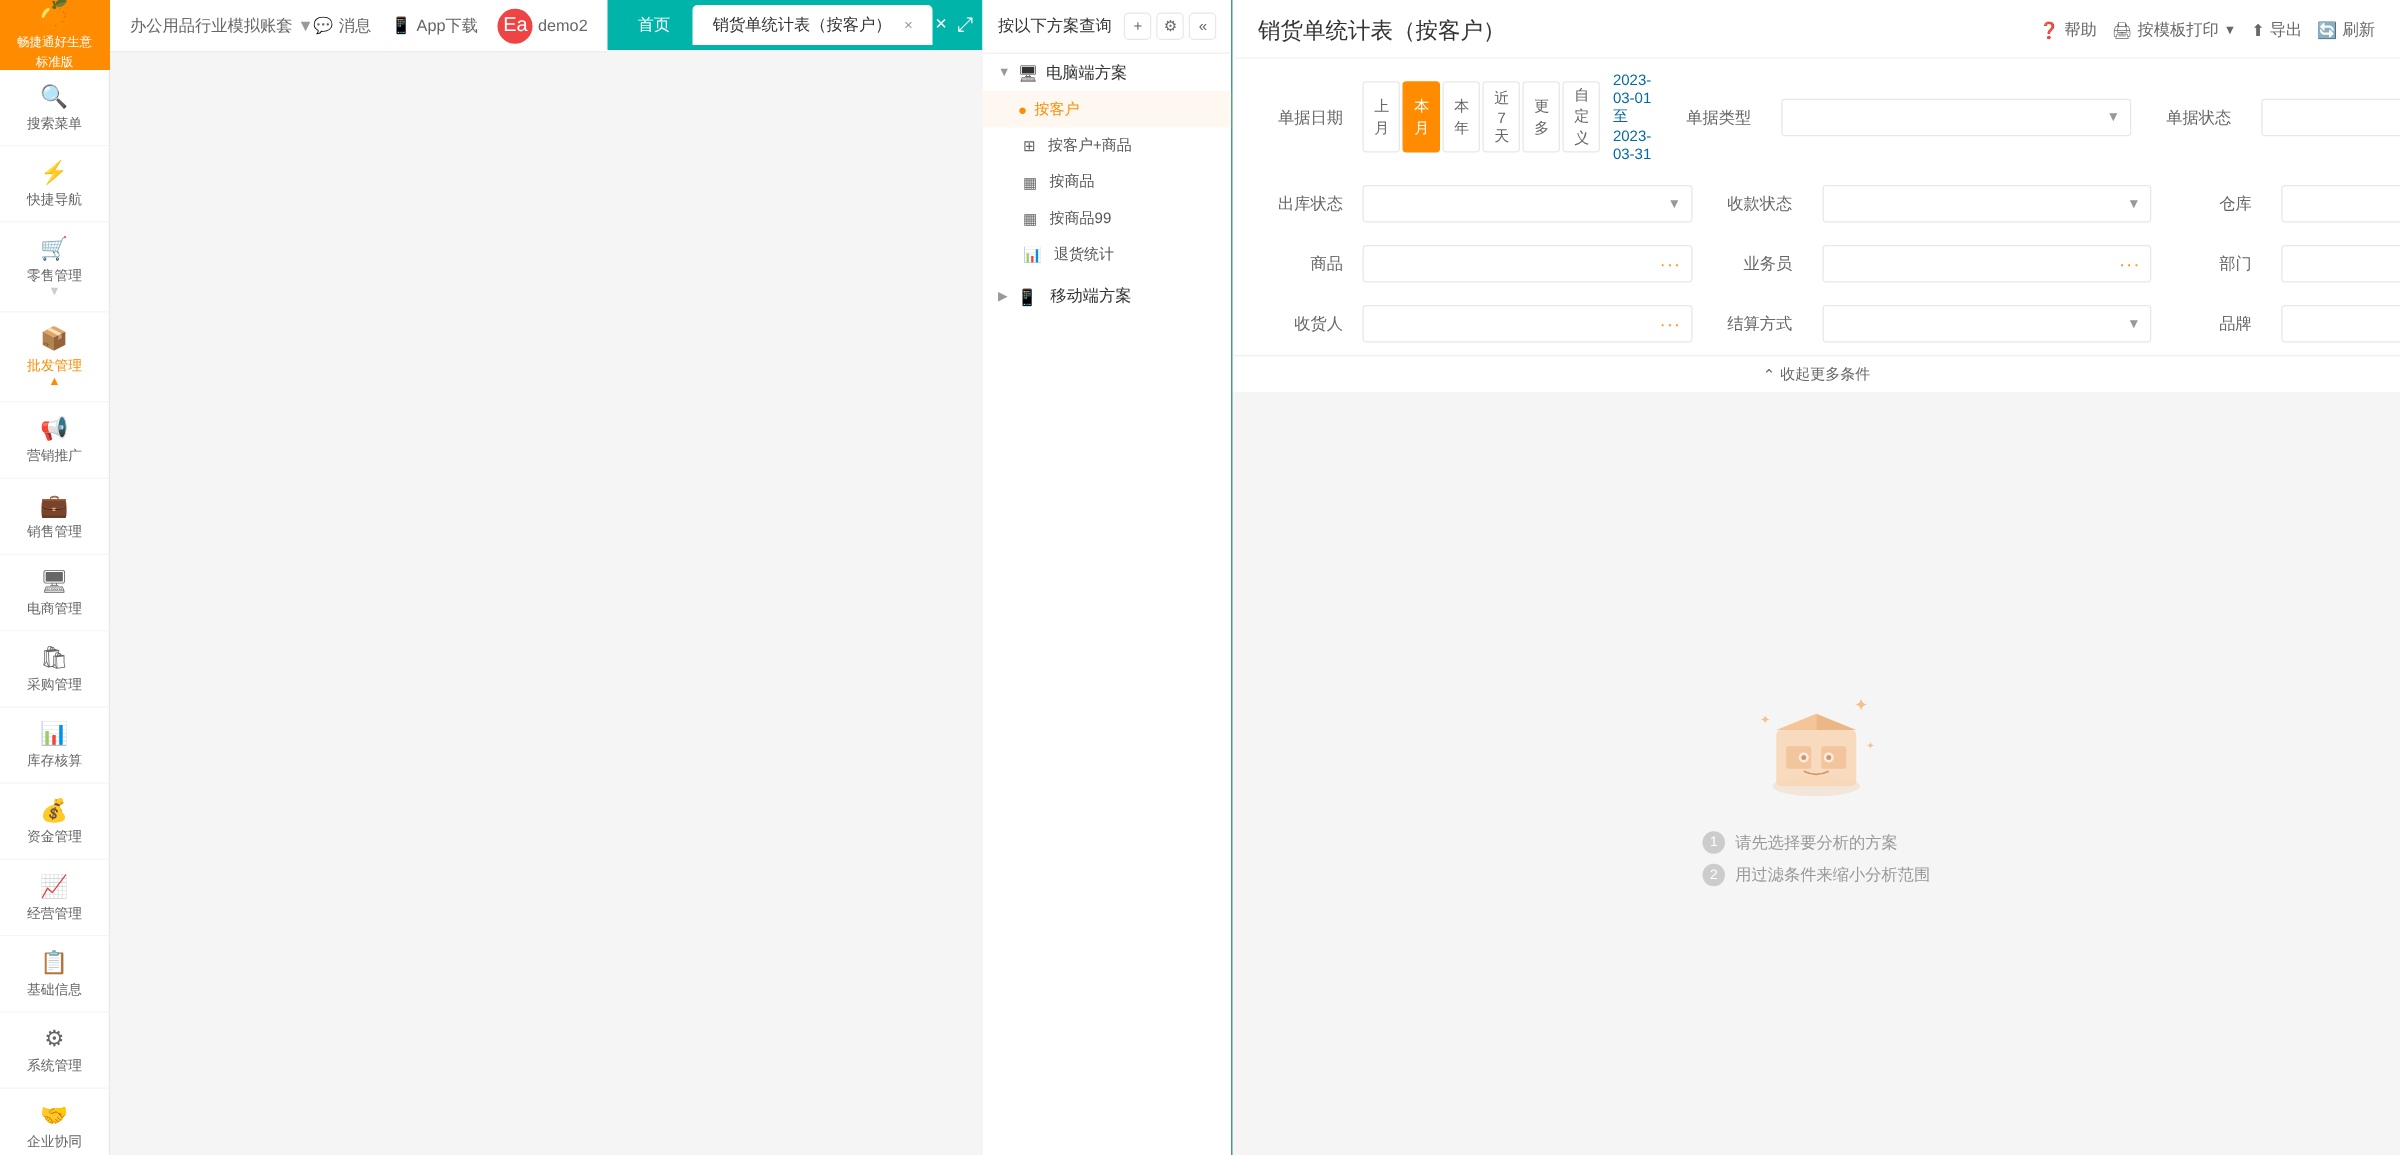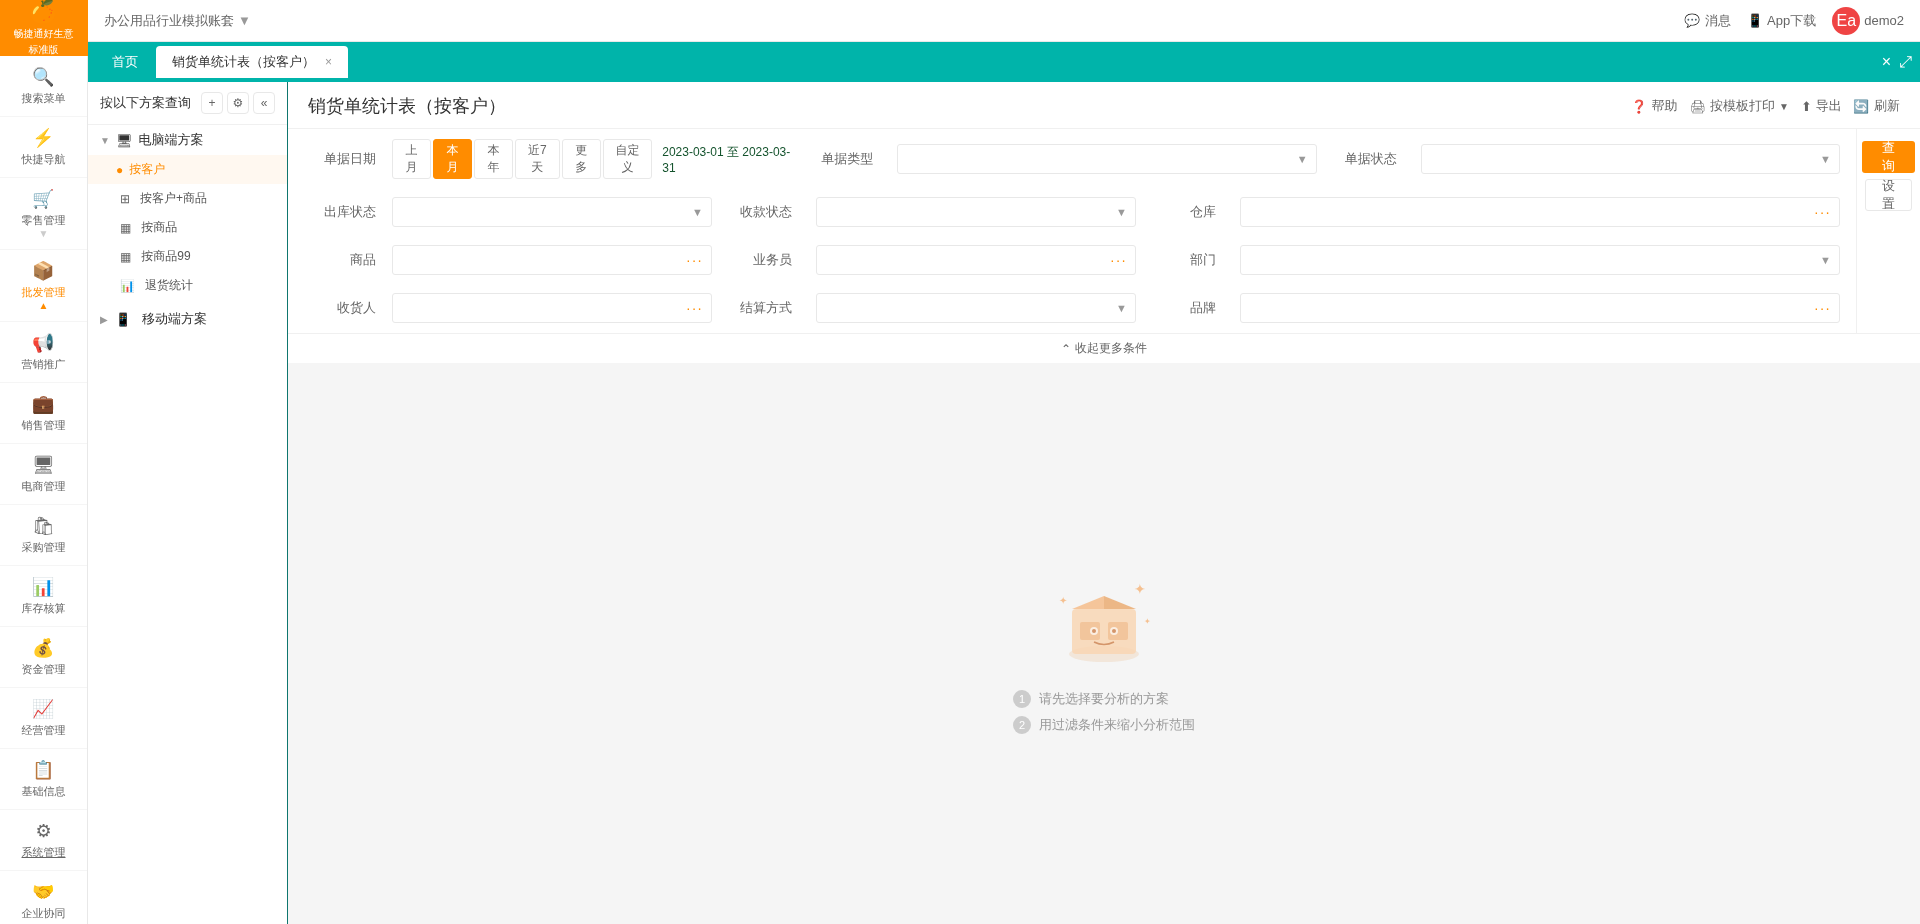--- a/index.html
+++ b/index.html
@@ -9,21 +9,21 @@
     .sidebar { width: 88px; background: #fff; border-right: 1px solid #e8e8e8; display: flex; flex-direction: column; align-items: center; padding-top: 0; min-height: 924px; }
     .sidebar-logo { width: 88px; height: 56px; background: #ff8c00; display: flex; flex-direction: column; align-items: center; justify-content: center; color: #fff; font-size: 11px; cursor: pointer; }
     .sidebar-logo .logo-icon { font-size: 22px; }
     .sidebar-logo .logo-text { font-size: 10px; margin-top: 2px; }
     .sidebar-nav { display: flex; flex-direction: column; align-items: center; width: 100%; flex: 1; overflow-y: auto; }
     .sidebar-nav-item { width: 88px; padding: 10px 0; display: flex; flex-direction: column; align-items: center; cursor: pointer; color: #666; font-size: 12px; border-bottom: 1px solid #f5f5f5; }
     .sidebar-nav-item.active { color: #ff8c00; }
     .sidebar-nav-item .nav-icon { font-size: 18px; margin-bottom: 3px; }
 
     
-    .main-area { flex: 1; display: flex; flex-direction: column; overflow: hidden; }
+    .main-area { flex: 1; display: flex; flex-direction: row; overflow: hidden; }
 
     
     .top-header { height: 42px; background: #fff; border-bottom: 1px solid #e8e8e8; display: flex; align-items: center; padding: 0 16px; justify-content: space-between; }
     .header-left { display: flex; align-items: center; gap: 8px; color: #666; font-size: 13px; }
     .header-dropdown { display: flex; align-items: center; gap: 4px; cursor: pointer; }
     .header-right { display: flex; align-items: center; gap: 16px; color: #666; font-size: 13px; }
     .header-right-item { display: flex; align-items: center; gap: 4px; cursor: pointer; }
     .avatar { width: 28px; height: 28px; border-radius: 50%; background: #ef4444; display: flex; align-items: center; justify-content: center; color: #fff; font-size: 16px; }
 
     
@@ -56,21 +56,21 @@
     .page-title { font-size: 18px; color: #333; font-weight: 500; }
     .page-actions { display: flex; align-items: center; gap: 12px; }
     .page-action-btn { display: flex; align-items: center; gap: 4px; cursor: pointer; color: #666; font-size: 13px; }
     .filter-row { display: flex; align-items: center; gap: 16px; margin-bottom: 10px; }
     .filter-row:last-child { margin-bottom: 0; }
     .filter-label { width: 72px; text-align: right; color: #666; font-size: 13px; flex-shrink: 0; }
     .filter-control { display: flex; align-items: center; gap: 6px; flex: 1; }
     .date-btns { display: flex; gap: 2px; }
     .date-btn { padding: 2px 8px; border: 1px solid #e8e8e8; border-radius: 3px; cursor: pointer; font-size: 12px; color: #666; background: #fff; }
     .date-btn.active { background: #ff8c00; color: #fff; border-color: #ff8c00; }
-    .date-range { font-size: 12px; color: #14532d; margin-left: 4px; }
+    .date-range { font-size: 12px; color: #0369a1; margin-left: 4px; }
     .filter-select { height: 30px; border: 1px solid #e8e8e8; border-radius: 3px; padding: 0 8px; font-size: 13px; color: #333; background: #fff; display: flex; align-items: center; justify-content: space-between; cursor: pointer; min-width: 200px; flex: 1; }
     .filter-select .dropdown-arrow { color: #999; font-size: 11px; }
     .filter-select .dots { color: #ff8c00; font-size: 14px; letter-spacing: 1px; }
 
     
     .collapse-bar { background: #fff; padding: 6px; display: flex; justify-content: center; align-items: center; border-top: 1px solid #f0f0f0; cursor: pointer; color: #666; font-size: 12px; gap: 4px; }
 
     
     .query-btn { height: 32px; padding: 0 20px; background: #ff8c00; color: #fff; border: none; border-radius: 3px; cursor: pointer; font-size: 13px; display: flex; align-items: center; }
     .settings-btn { height: 32px; padding: 0 16px; background: #fff; color: #666; border: 1px solid #e8e8e8; border-radius: 3px; cursor: pointer; font-size: 13px; display: flex; align-items: center; }
@@ -155,21 +155,21 @@
       <span style="font-size:11px;">经营管理</span>
     </div>
 
     <div class="sidebar-nav-item">
       <div class="nav-icon">📋</div>
       <span style="font-size:11px;">基础信息</span>
     </div>
 
     <div class="sidebar-nav-item">
       <div class="nav-icon">⚙</div>
-      <span style="font-size:11px;text-decoration:underline;">系统管理</span>
+      <span style="font-size:11px;">系统管理</span>
     </div>
 
     <div class="sidebar-nav-item">
       <div class="nav-icon">🤝</div>
       <span style="font-size:11px;">企业协同</span>
     </div>
 
   </div>
 </div>
 

